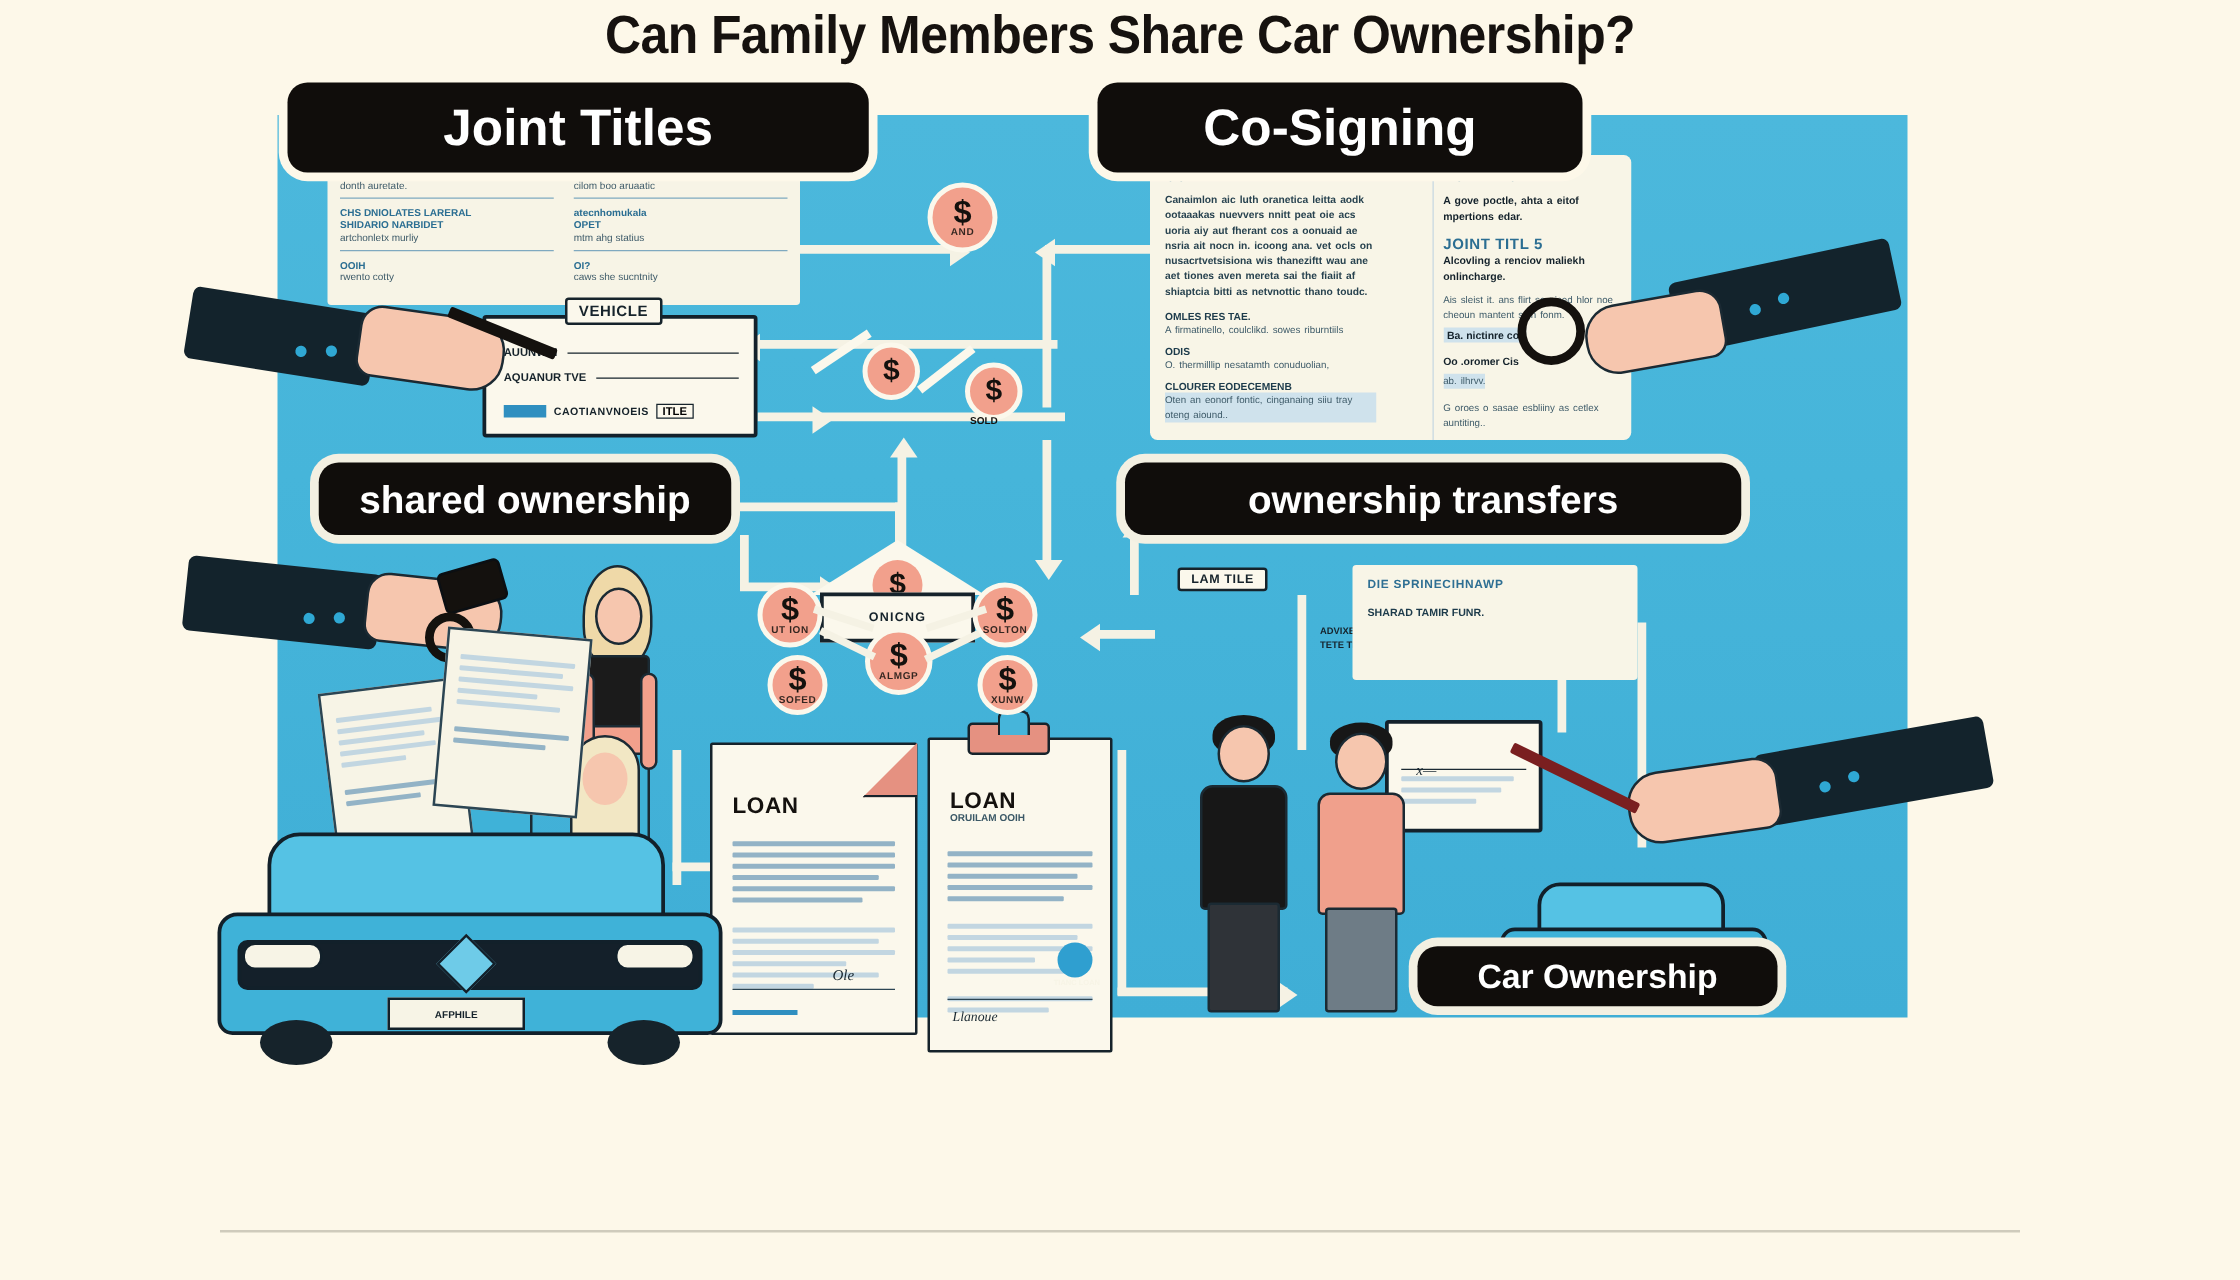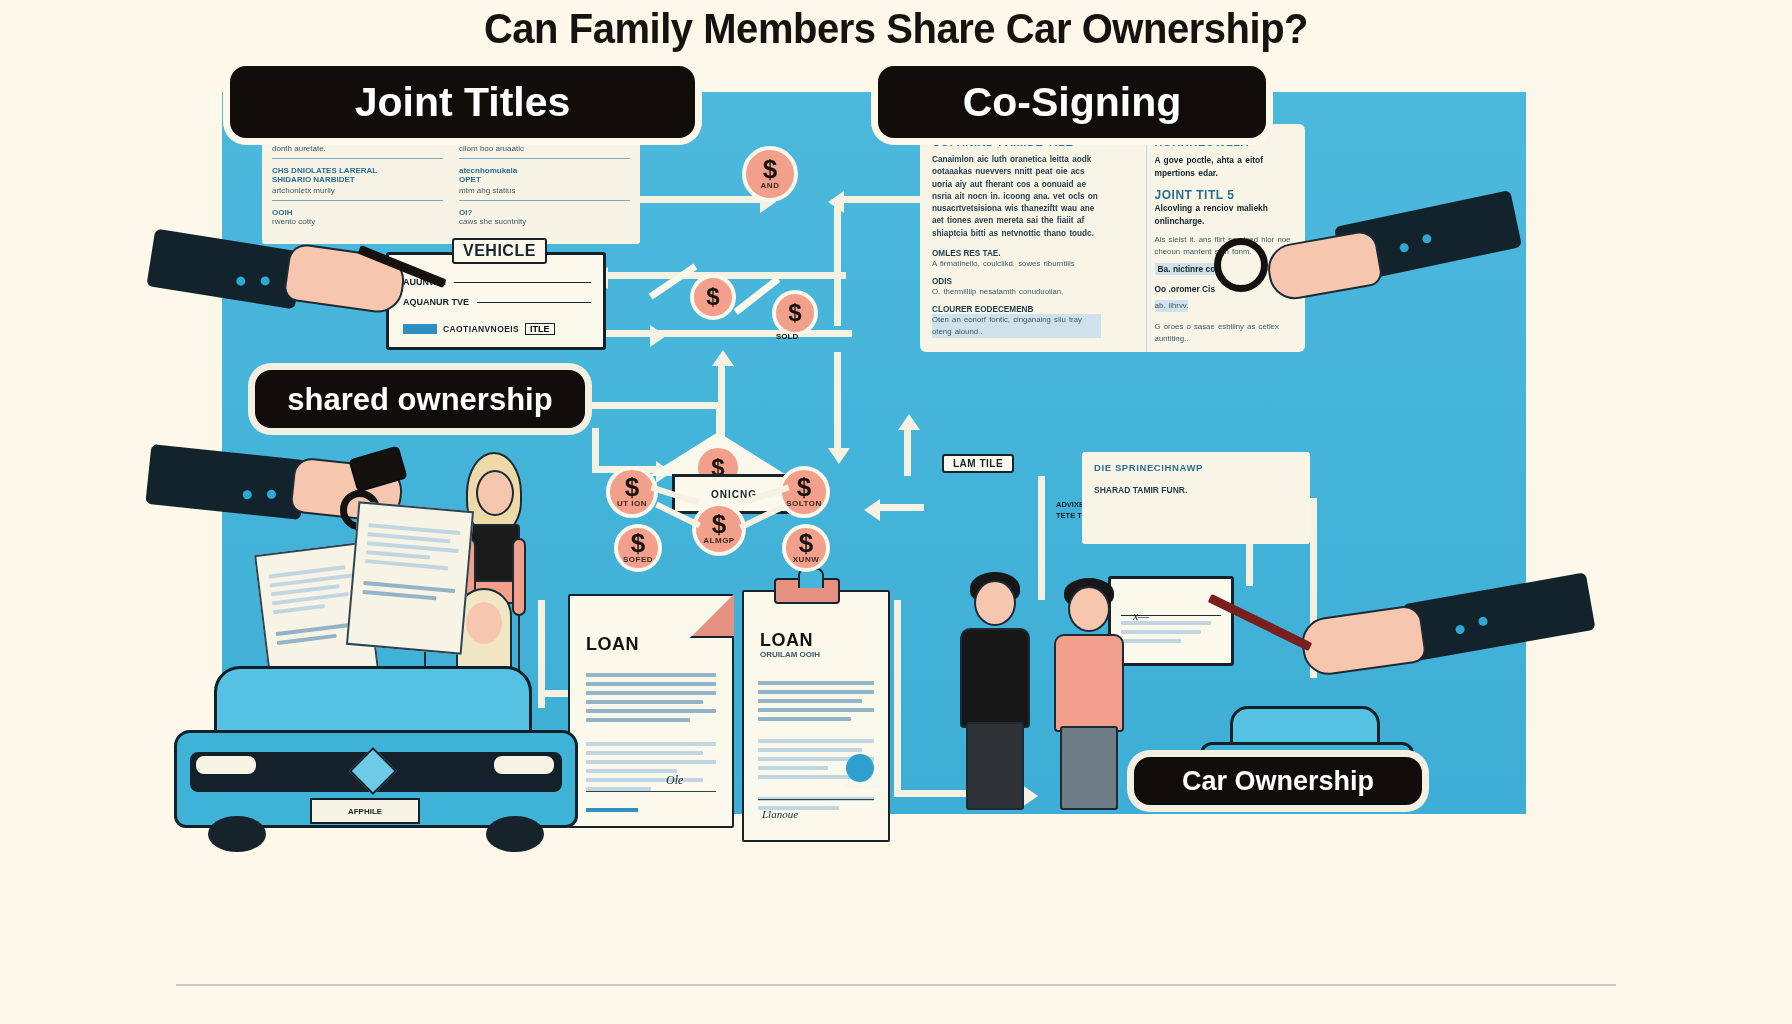--- a/index.html
+++ b/index.html
@@ -90,21 +90,21 @@
   .jt-rule { height:1px; background:#7FA9C0; margin:5px 0 7px; }
 
   
   #cosign-panel { left: 920px; top: 124px; width: 385px; height: 228px;
                   background:#F8F5E7; border-radius:6px; }
 
   
   #vehicle-doc { left: 386px; top: 252px; width: 220px; height: 98px; }
   .tag {
     position:absolute; background:#FBF8EC; border:2px solid #16232B;
-    border-radius:3px; font-size:16px; font-weight:700; color:#16232B;
+    border-radius:3px; font-size:12px; font-weight:700; color:#16232B;
     padding:2px 9px; letter-spacing:.5px; white-space:nowrap;
   }
 
   
   #lien-doc { left: 886px; top: 466px; width: 168px; height: 84px; }
   #transfer-doc { left: 1082px; top: 452px; width: 228px; height: 92px;
                   background:#F8F5E7; border:0; }
 
   
   #signed-doc { left: 1108px; top: 576px; width: 126px; height: 90px; }
@@ -170,21 +170,21 @@
 
   .house {
     position:absolute; width:140px; height:84px;
   }
   .house .roof{
     position:absolute; left:0; top:0; width:0;height:0;
     border-left:70px solid transparent; border-right:70px solid transparent;
     border-bottom:44px solid #FBF8EC;
   }
   .house .body{
-    position:absolute; left:24px; top:42px; width:124px; height:40px;
+    position:absolute; left:8px; top:42px; width:124px; height:40px;
     background:#FBF8EC; border:3px solid #16232B;
     display:flex;align-items:center;justify-content:center;
     font-size:10px;font-weight:700;color:#16232B;letter-spacing:1px;
   }
   .house .hcoin{
     position:absolute; left:50px; top:16px; width:40px;height:40px;border-radius:50%;
     background:#F2A08C;display:flex;align-items:center;justify-content:center;
     font-size:24px;font-weight:700;color:#14110E;
   }
 
@@ -590,15 +590,16 @@
     <div class="cbody" style="left:4px;top:42px;width:214px;height:52px;border-radius:12px;"></div>
     <div class="clight" style="left:14px;top:54px;width:34px;height:14px;border-radius:7px;"></div>
     <div class="clight" style="left:174px;top:54px;width:34px;height:14px;border-radius:7px;"></div>
     <div class="cwheel" style="left:26px;top:86px;width:40px;height:26px;"></div>
     <div class="cwheel" style="left:158px;top:86px;width:40px;height:26px;"></div>
   </div>
 
   <div class="pill" id="pill-joint">Joint Titles</div>
   <div class="pill" id="pill-cosign">Co-Signing</div>
   <div class="pill on-blue" id="pill-shared">shared ownership</div>
+  <div class="pill on-blue" id="pill-transfer">ownership transfers</div>
   <div class="pill on-blue" id="pill-car">Car Ownership</div>
 
 </div>
 
 </body></html>

